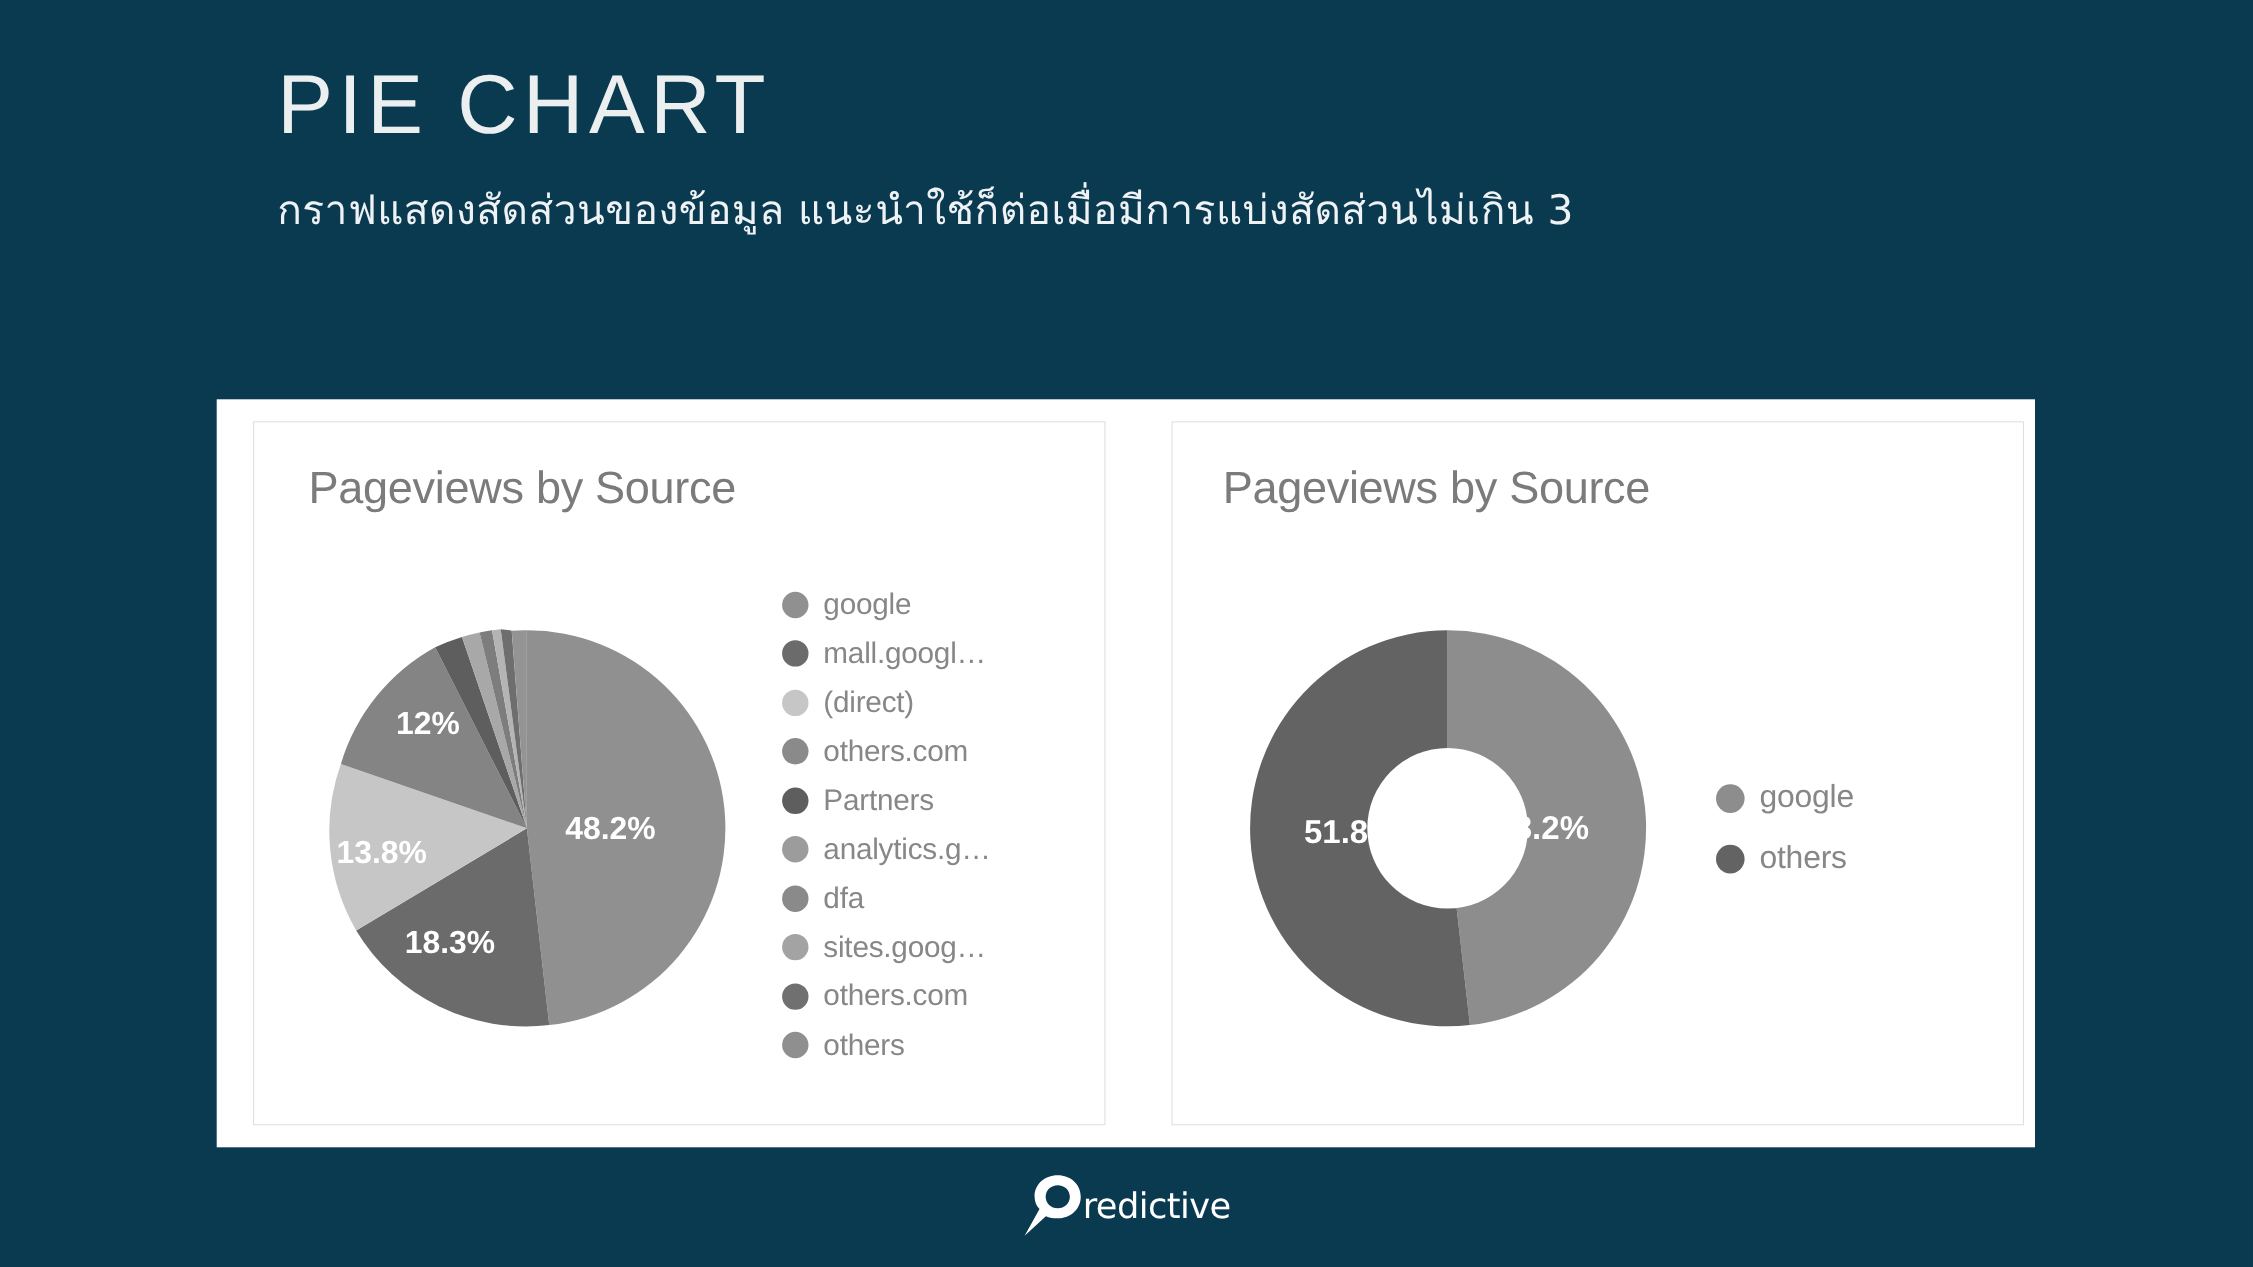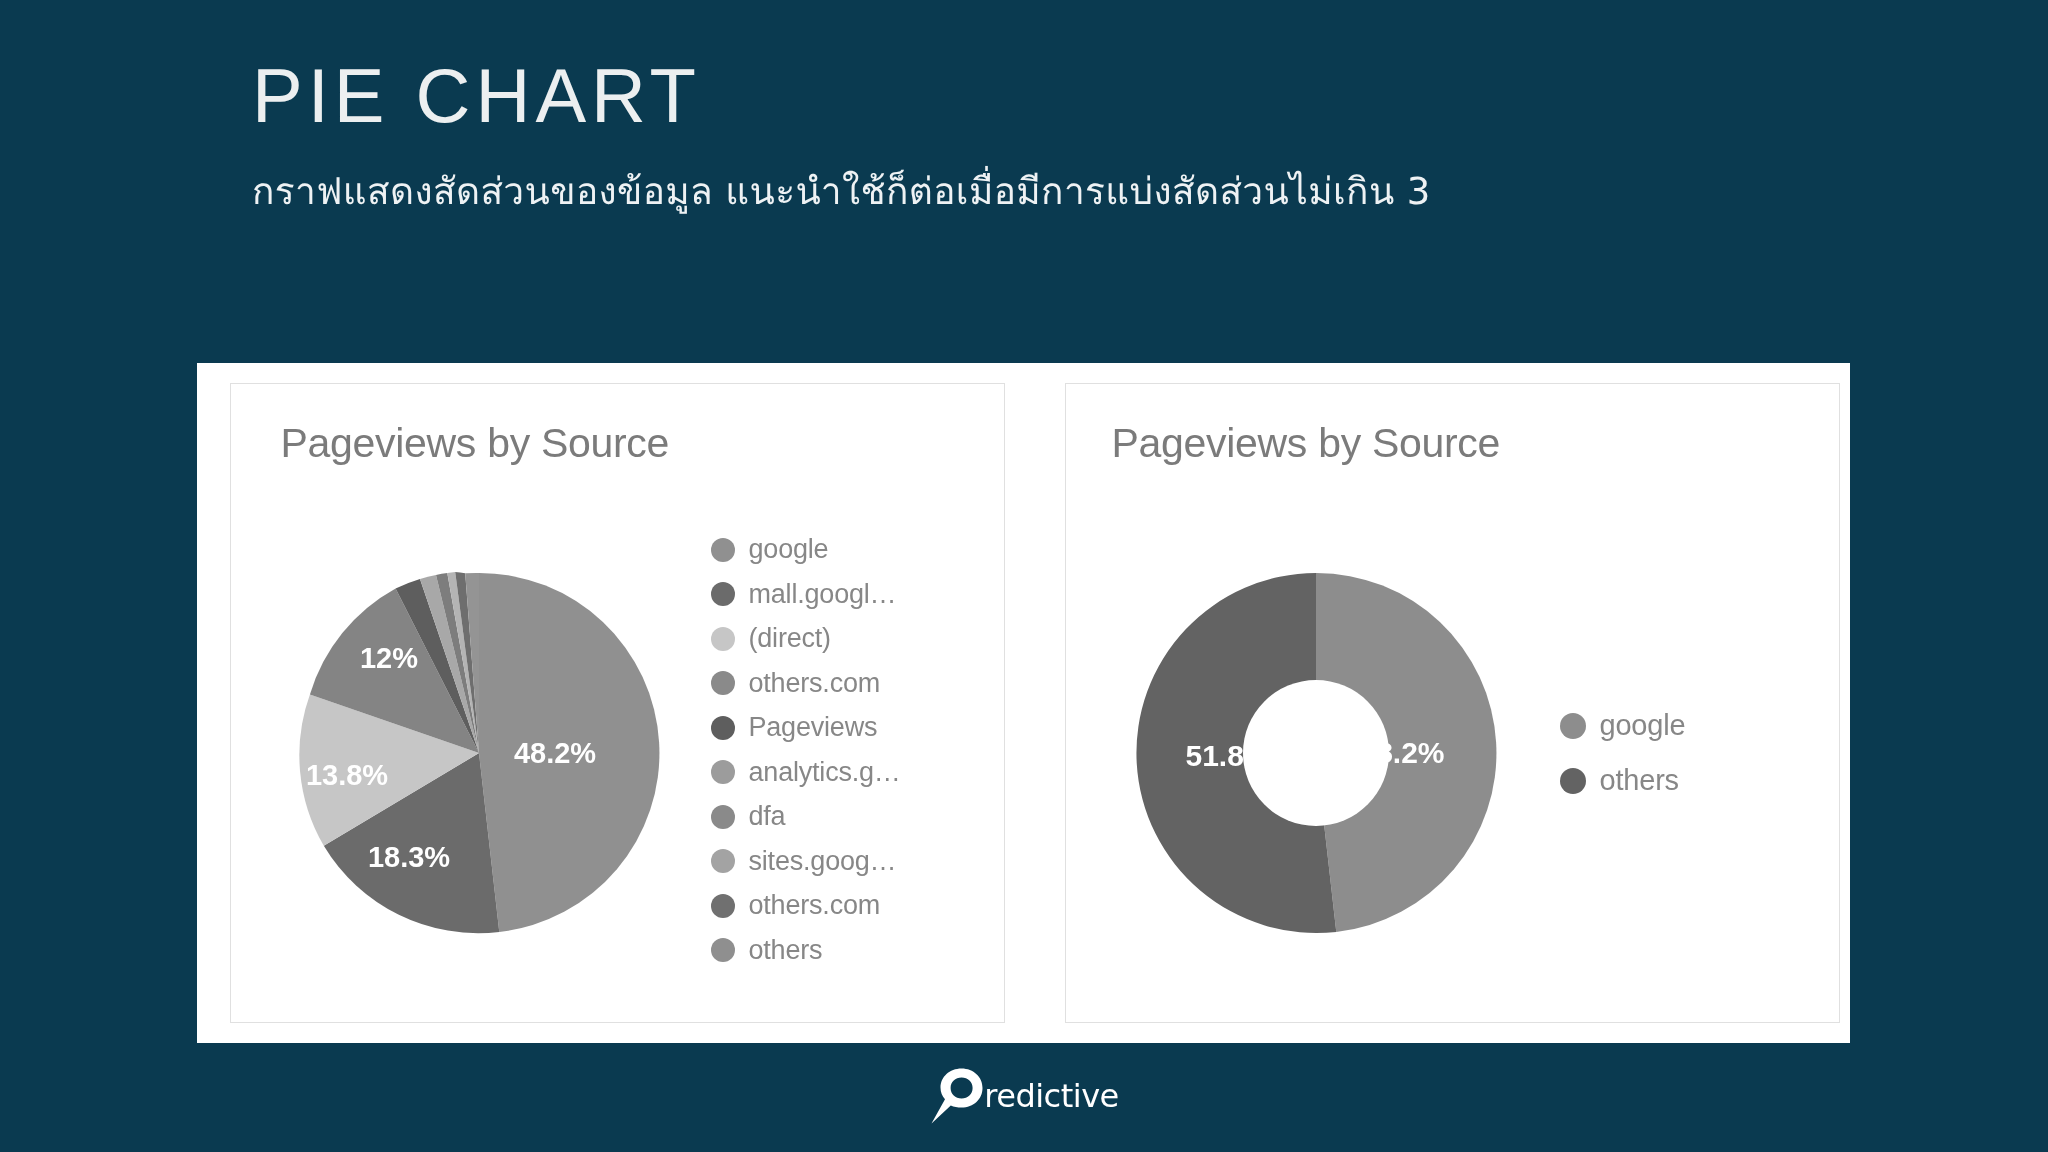--- a/index.html
+++ b/index.html
@@ -217,21 +217,21 @@
         <div class="legend-item">
           <span class="legend-swatch" style="background:#c6c6c6"></span>
           <span class="legend-label">(direct)</span>
         </div>
         <div class="legend-item">
           <span class="legend-swatch" style="background:#8a8a8a"></span>
           <span class="legend-label">others.com</span>
         </div>
         <div class="legend-item">
           <span class="legend-swatch" style="background:#5e5e5e"></span>
-          <span class="legend-label">Pageviews</span>
+          <span class="legend-label">Partners</span>
         </div>
         <div class="legend-item">
           <span class="legend-swatch" style="background:#9c9c9c"></span>
           <span class="legend-label">analytics.g…</span>
         </div>
         <div class="legend-item">
           <span class="legend-swatch" style="background:#8a8a8a"></span>
           <span class="legend-label">dfa</span>
         </div>
         <div class="legend-item">

